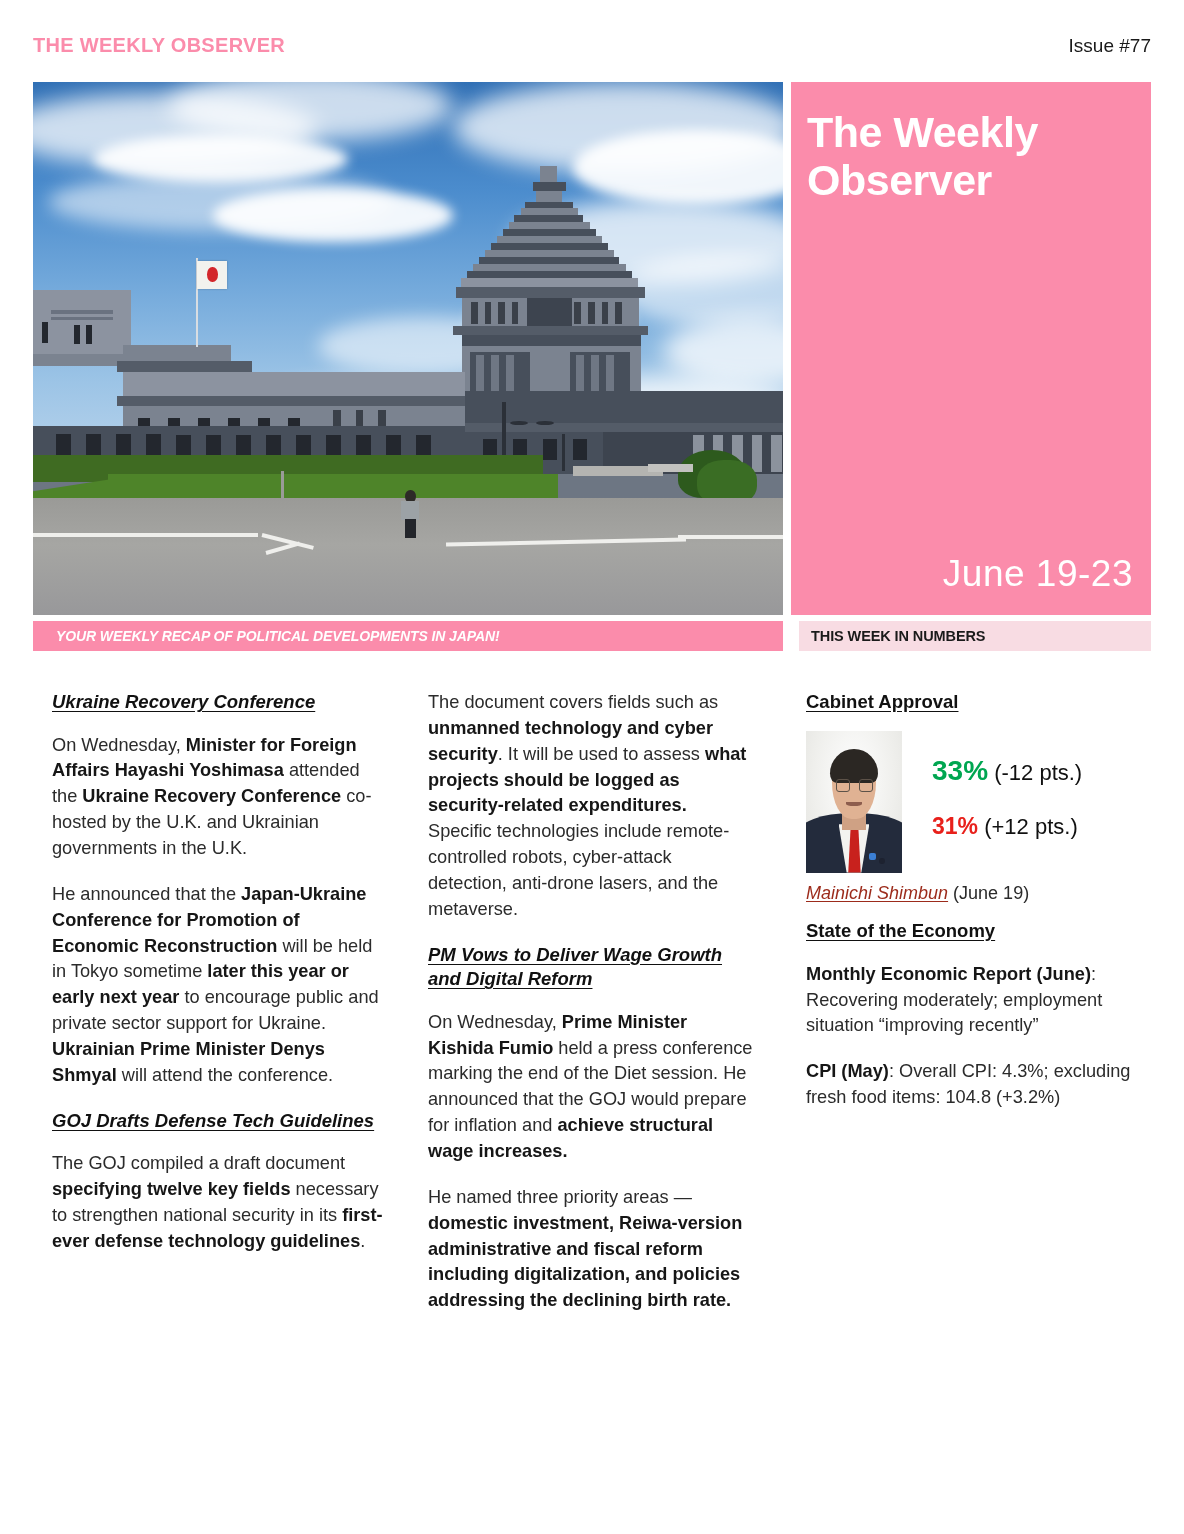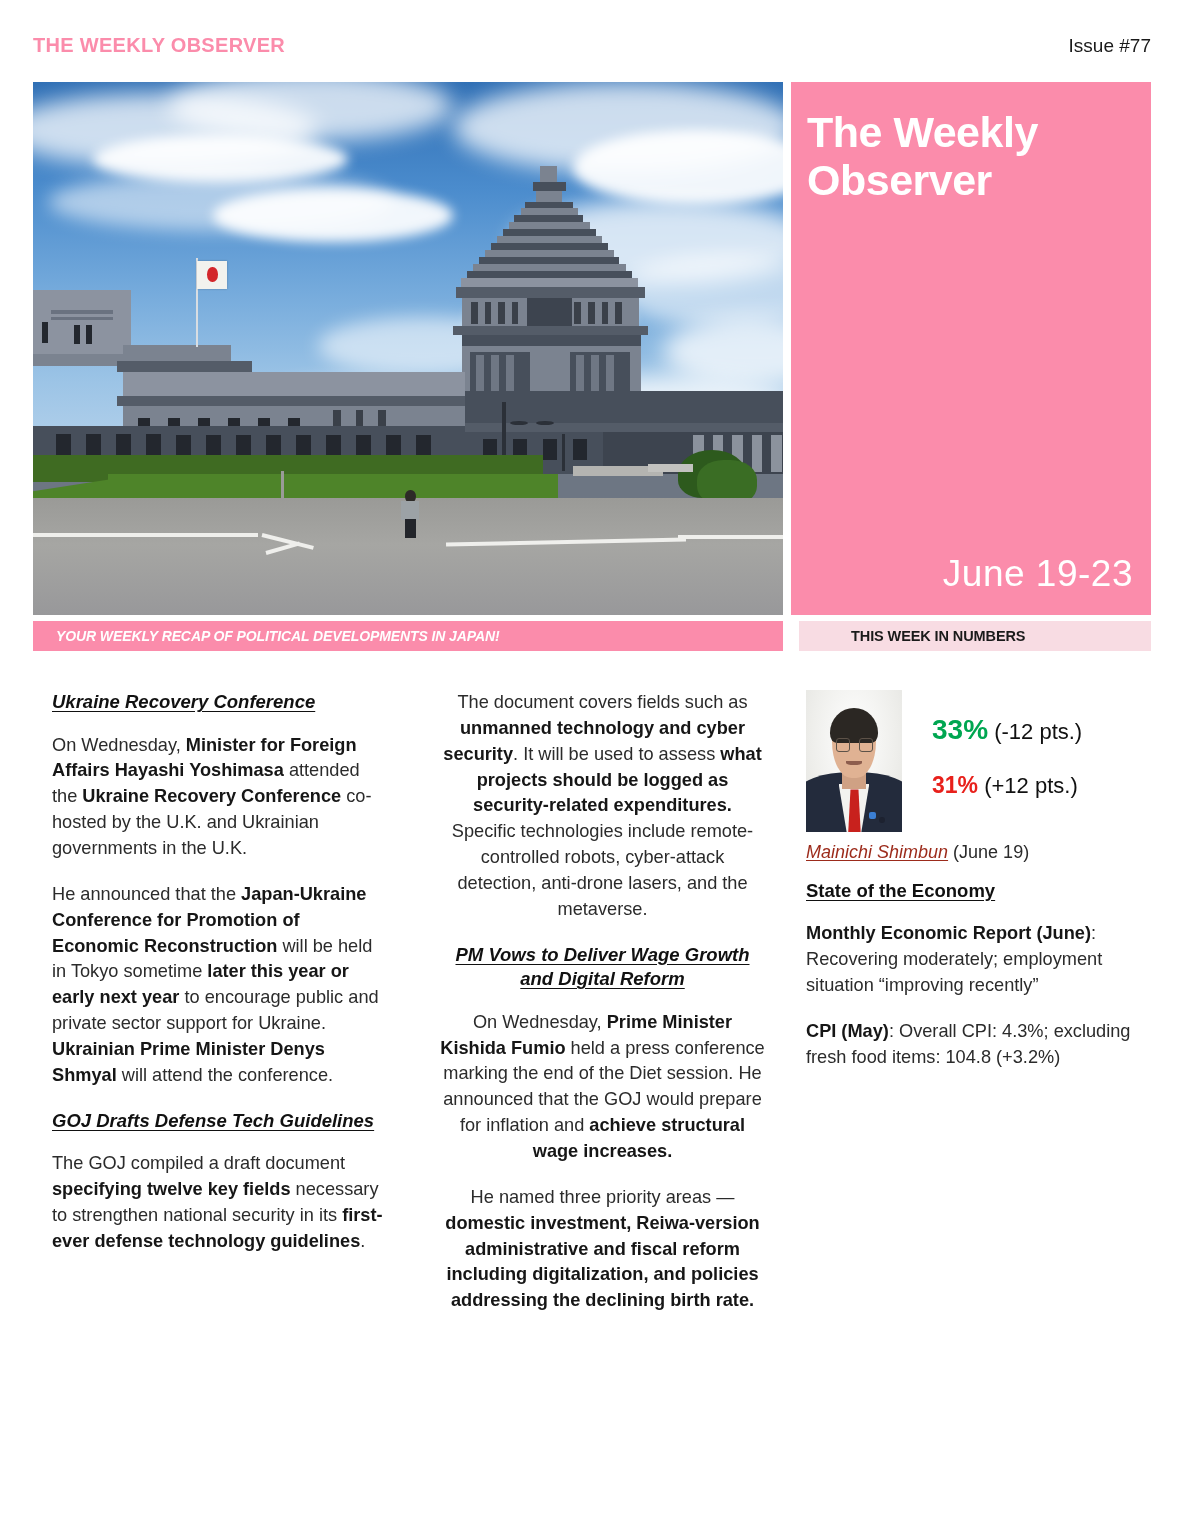--- a/index.html
+++ b/index.html
@@ -173,39 +173,38 @@
     align-items: center;
   }
   .numbers-text {
     color: #1a1a1a;
     font-size: 14.5px;
     font-weight: bold;
     letter-spacing: -0.1px;
     padding-left: 12px;
     text-transform: uppercase;
     white-space: nowrap;
-    margin-left: 40px;
   }
 
   
   .cols {
     position: absolute;
     top: 690px;
     left: 0;
     width: 1184px;
   }
   .col {
     position: absolute;
     top: 0;
     font-size: 18.2px;
     line-height: 1.42;
     color: #2b2b2b;
   }
   .col-1 { left: 52px; width: 332px; }
-  .col-2 { left: 440px; width: 325px; text-align: center; }
+  .col-2 { left: 428px; width: 325px; }
   .col-3 { left: 806px; width: 335px; }
 
   h3.head {
     margin: 0 0 18px 0;
     font-size: 18.5px;
     font-weight: bold;
     font-style: italic;
     text-decoration: underline;
     text-underline-offset: 3px;
     color: #111111;
@@ -514,20 +513,21 @@
     <div id="middle-sections">
         <p class="para"><span>The document covers fields such as </span><b>unmanned technology and cyber security</b><span>. It will be used to assess </span><b>what projects should be logged as security-related expenditures.</b><span> Specific technologies include remote-controlled robots, cyber-attack detection, anti-drone lasers, and the metaverse.</span></p>
         <h3 class="head sec-gap">PM Vows to Deliver Wage Growth and Digital Reform</h3>
         <p class="para"><span>On Wednesday, </span><b>Prime Minister Kishida Fumio</b><span> held a press conference marking the end of the Diet session. He announced that the GOJ would prepare for inflation and </span><b>achieve structural wage increases.</b></p>
         <p class="para"><span>He named three priority areas — </span><b>domestic investment, Reiwa-version administrative and fiscal reform including digitalization, and policies addressing the declining birth rate.</b></p>
       </div>
   </div>
 
   <div class="col col-3">
 
+    <h3 class="head plain tight">Cabinet Approval</h3>
 
     <div class="approval-row">
       <div class="portrait">
         <div class="p-bg"></div>
         <div class="p-suit"></div>
         <div class="p-shirt"></div>
         <div class="p-tie"></div>
         <div class="p-neck"></div>
         <div class="p-head"></div>
         <div class="p-hair"></div>

